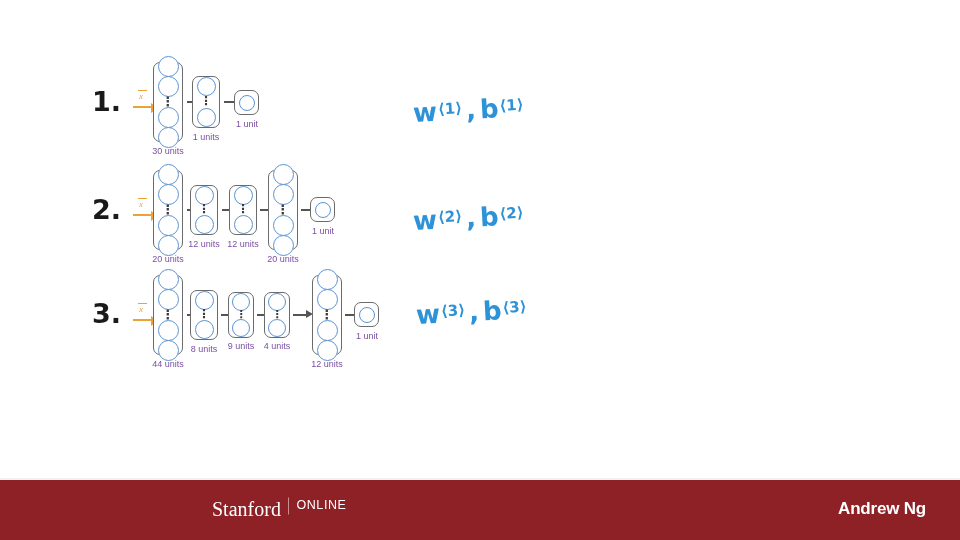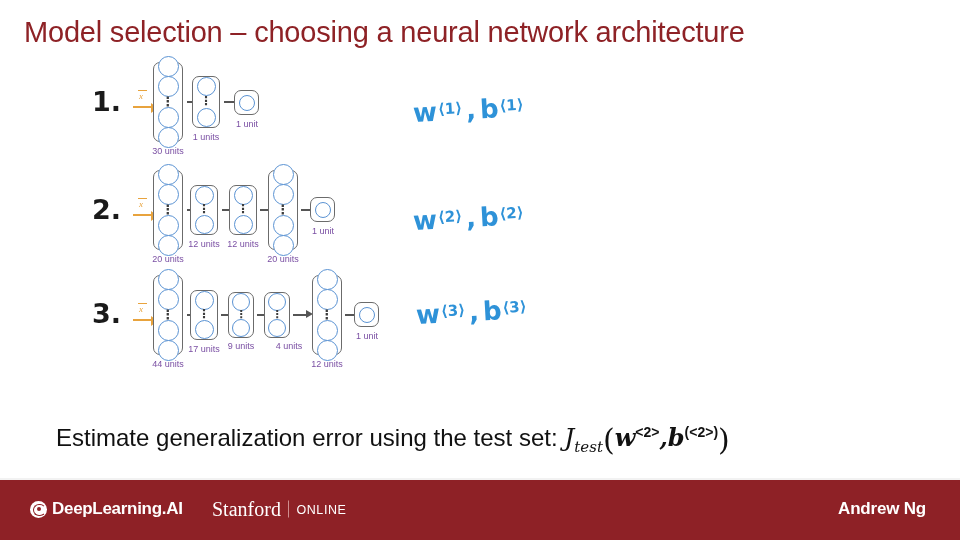--- a/index.html
+++ b/index.html
@@ -109,36 +109,35 @@
     content:""; position:absolute; left:3.4px; top:3.4px; width:10.2px; height:10.2px;
     border-radius:50%; border:1.6px solid #8e2126; border-right-color:transparent;
   }
   .spiral::after {
     content:""; position:absolute; left:6.5px; top:6.5px; width:4px; height:4px;
     border-radius:50%; background:#8e2126;
   }
   .dl-text { color:#fff; font-size:17px; font-weight:700; letter-spacing:-0.3px; }
   .stanford {
     position:absolute; left:212px; top:50%; transform:translateY(-50%);
-    display:flex; align-items:center; gap:7px;
+    display:flex; gap:7px;
   }
   .stanford-word { color:#fff; font-family:"Liberation Serif", serif; font-size:20px; }
   .stanford-bar { width:1.5px; height:17px; background:#cf8e8f; }
   .stanford-online { color:#fff; font-size:12.5px; letter-spacing:0.6px; }
   .author {
     position:absolute; right:34px; top:50%; transform:translateY(-50%);
     color:#fff; font-size:17px; font-weight:700; letter-spacing:-0.2px;
   }
 </style>
 </head>
 <body>
 
 <div class="slide">
 
-  <div class="title">Model selection – choosing a neural network architecture</div>
 
   <div class="row" style="top:58px;">
     <div class="row-num" style="left:92px; top:28px;">1.</div>
 
     <div class="in-arrow" style="left:133px; top:35px;">
       <div class="xbar"></div>
       <div class="xlab">x</div>
       <div class="shaft"></div>
       <div class="head"></div>
     </div>
@@ -273,21 +272,21 @@
     <div class="conn" style="left:187px; top:38px; width:20px;">
       <div class="shaft"></div>
         <div class="head"></div>
     </div>
 
     <div class="layer" style="left:190px; top:18px; width:28px; height:50px;">
       <div class="node" style="width:19px;height:19px;"></div>
       <div class="dots" style="font-size:12px;margin:1px 0;">⋮</div>
       <div class="node" style="width:19px;height:19px;"></div>
     </div>
-    <div class="ulabel" style="left:171px; top:72px; width:66px;">17 units</div>
+    <div class="ulabel" style="left:171px; top:72px; width:66px;">8 units</div>
 
     <div class="conn" style="left:221px; top:38px; width:19px;">
       <div class="shaft"></div>
         <div class="head"></div>
     </div>
 
     <div class="layer" style="left:228px; top:20px; width:26px; height:46px;">
       <div class="node" style="width:18px;height:18px;"></div>
       <div class="dots" style="font-size:11px;margin:1px 0;">⋮</div>
       <div class="node" style="width:18px;height:18px;"></div>
@@ -297,21 +296,21 @@
     <div class="conn" style="left:257px; top:38px; width:19px;">
       <div class="shaft"></div>
         <div class="head"></div>
     </div>
 
     <div class="layer" style="left:264px; top:20px; width:26px; height:46px;">
       <div class="node" style="width:18px;height:18px;"></div>
       <div class="dots" style="font-size:11px;margin:1px 0;">⋮</div>
       <div class="node" style="width:18px;height:18px;"></div>
     </div>
-    <div class="ulabel" style="left:258px; top:69px; width:62px;">4 units</div>
+    <div class="ulabel" style="left:246px; top:69px; width:62px;">4 units</div>
 
     <div class="conn" style="left:293px; top:38px; width:20px;">
       <div class="shaft"></div>
         <div class="head"></div>
     </div>
 
     <div class="layer" style="left:312px; top:3px; width:30px; height:80px;">
       <div class="node" style="width:21px;height:21px;margin:-0.5px 0;"></div>
       <div class="node" style="width:21px;height:21px;margin:-0.5px 0;"></div>
       <div class="dots" style="font-size:13px;margin:1px 0;">⋮</div>
@@ -329,31 +328,24 @@
       <div class="node" style="width:16px;height:16px;"></div>
     </div>
     <div class="ulabel" style="left:334px; top:59px; width:66px;">1 unit</div>
 
     <div class="hand" style="left:416px; top:28px;">
       <span class="base">w</span><span class="sup">⟨3⟩</span><span class="comma">,</span><span class="base">b</span><span class="sup">⟨3⟩</span>
     </div>
   </div>
 
 
-  <div class="stmt stmt-est">
-    <span>Estimate generalization error using the test set: </span><span class="jsym">J</span><span class="jsub">test</span><span class="paren">(</span><span class="mvar">w</span><span class="msup">&lt;2&gt;</span><span class="mvar">,</span><span class="mvar">b</span><span class="msup">(&lt;2&gt;)</span><span class="paren">)</span>
-  </div>
 
   <div class="footer">
     <div class="footer-sep"></div>
 
-    <div class="dl-logo">
-      <div class="spiral"></div>
-      <div class="dl-text">DeepLearning.AI</div>
-    </div>
 
     <div class="stanford">
       <div class="stanford-word">Stanford</div>
       <div class="stanford-bar"></div>
       <div class="stanford-online">ONLINE</div>
     </div>
 
     <div class="author">Andrew Ng</div>
   </div>
 

